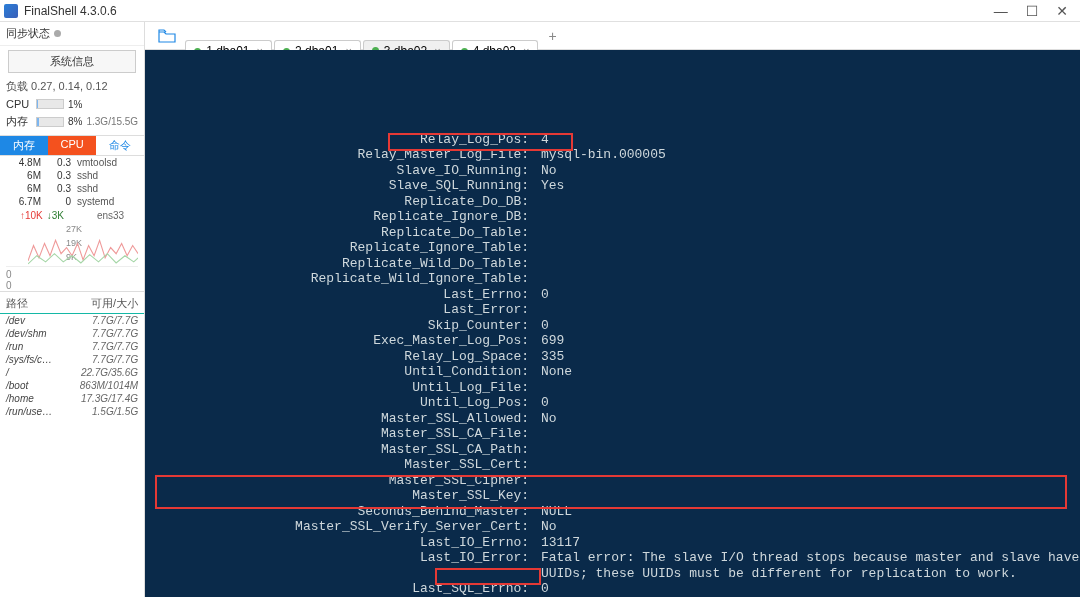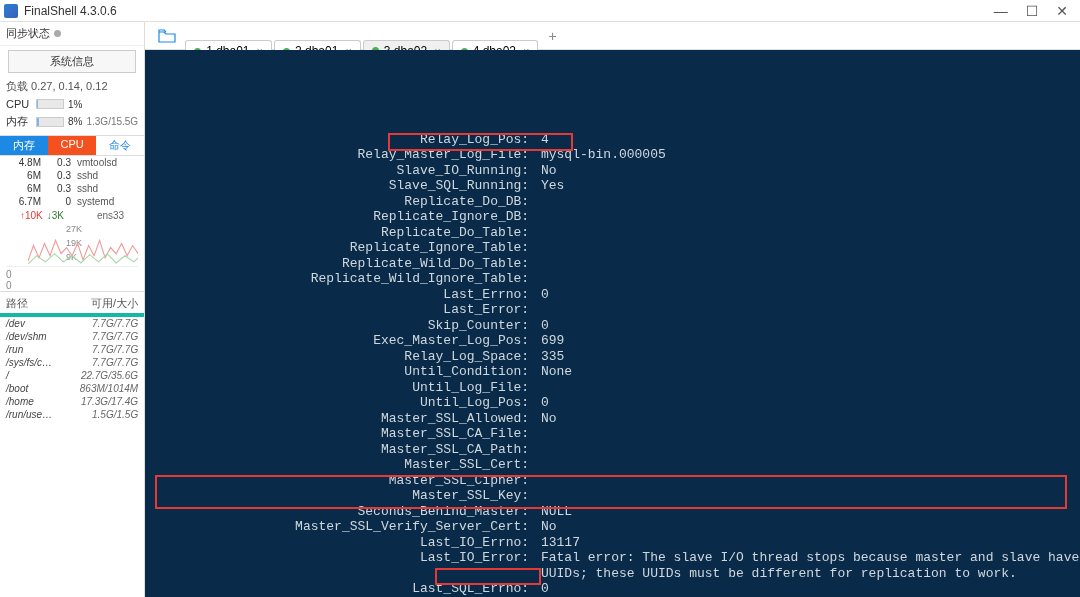--- a/index.html
+++ b/index.html
@@ -34,21 +34,21 @@
 .net-row { padding:2px 20px; display:flex; align-items:center; gap:4px; font-size:10px;}
 .net-row .up { color:#e53935;}
 .net-row .dn { color:#2e7d32;}
 .net-row .iface { flex:1; text-align:right; color:#666;}
 .chart { height:42px; margin:2px 6px; position:relative; border-bottom:1px solid #eee;}
 .chart .yl { position:absolute; left:12px; font-size:9px; color:#888; line-height:1;margin-left:48px;}
 .chart svg { position:absolute; left:22px; right:0; top:0; bottom:0; width:calc(100% - 22px); height:100%;}
 .ping-row { padding:2px 6px; display:flex; justify-content:space-between; font-size:10px; color:#1e88e5;}
 .ping-row .host { color:#555;}
 .ping-zero { padding:0 6px; font-size:10px; color:#888;}
-.fs-hdr { display:flex; padding:4px 6px 2px; border-top:1px solid #ddd; border-bottom:4px solid #14b8a6; color:#555;}
+.fs-hdr { display:flex; padding:4px 6px 2px; border-top:1px solid #ddd; border-bottom:1px solid #14b8a6; color:#555;}
 .fs-hdr span:first-child{flex:1;}
 .fs-tbl { font-size:10px;font-style:italic;}
 .fs-tbl .r { display:flex; padding:1px 6px;}
 .fs-tbl .r span:first-child{flex:1; color:#444;}
 .fs-tbl .r span:last-child{color:#666;}
 .content { flex:1; display:flex; flex-direction:column; background:#fff;}
 .tabbar { height:28px; display:flex; align-items:center; border-bottom:1px solid #ddd; padding:0 4px; gap:0;}
 .folder-ico { width:24px; height:18px; margin:0 6px; display:flex; align-items:center; justify-content:center; color:#1e88e5; cursor:pointer;}
 .tab { display:flex; align-items:center; gap:5px; padding:3px 8px; border:1px solid #ccc; border-bottom:none; background:#fff; margin-right:2px; cursor:pointer; font-size:12px; border-radius:3px 3px 0 0; position:relative; top:15px;}
 .tab.active { background:#f0f0f0; border-bottom:1px solid #3b82f6;}

